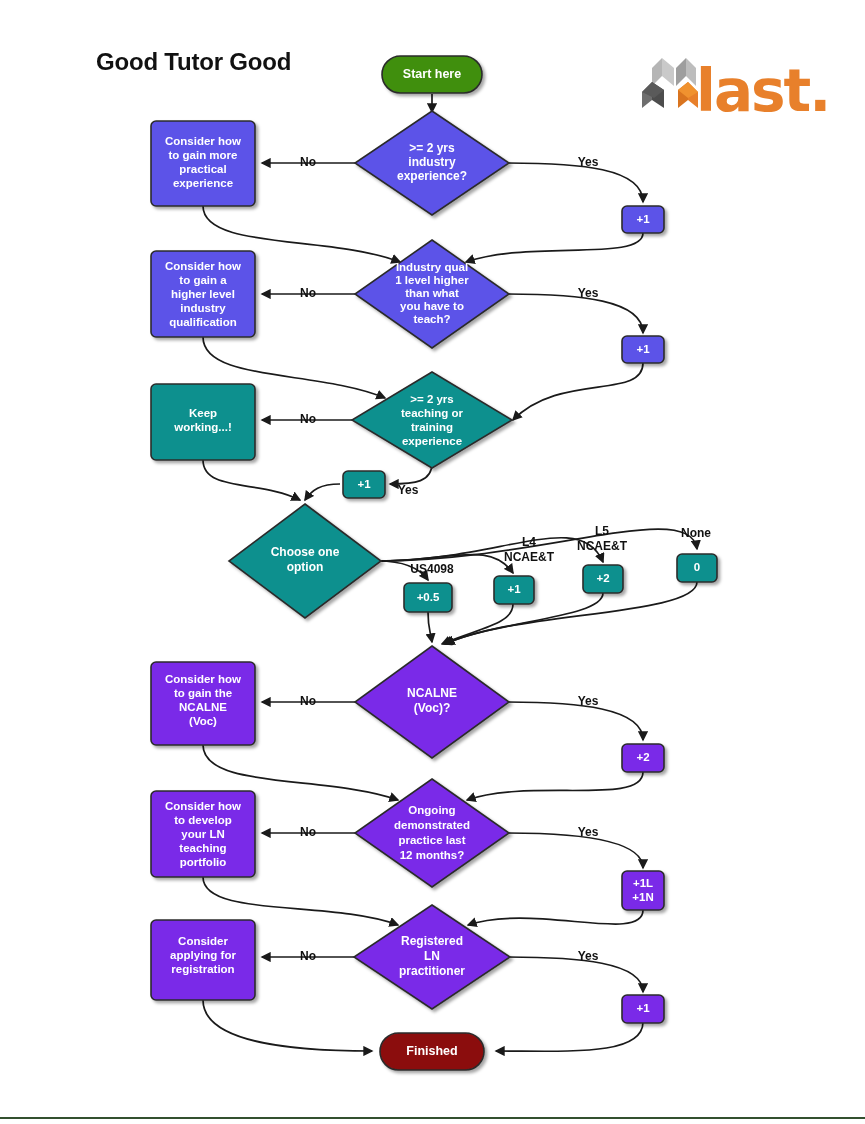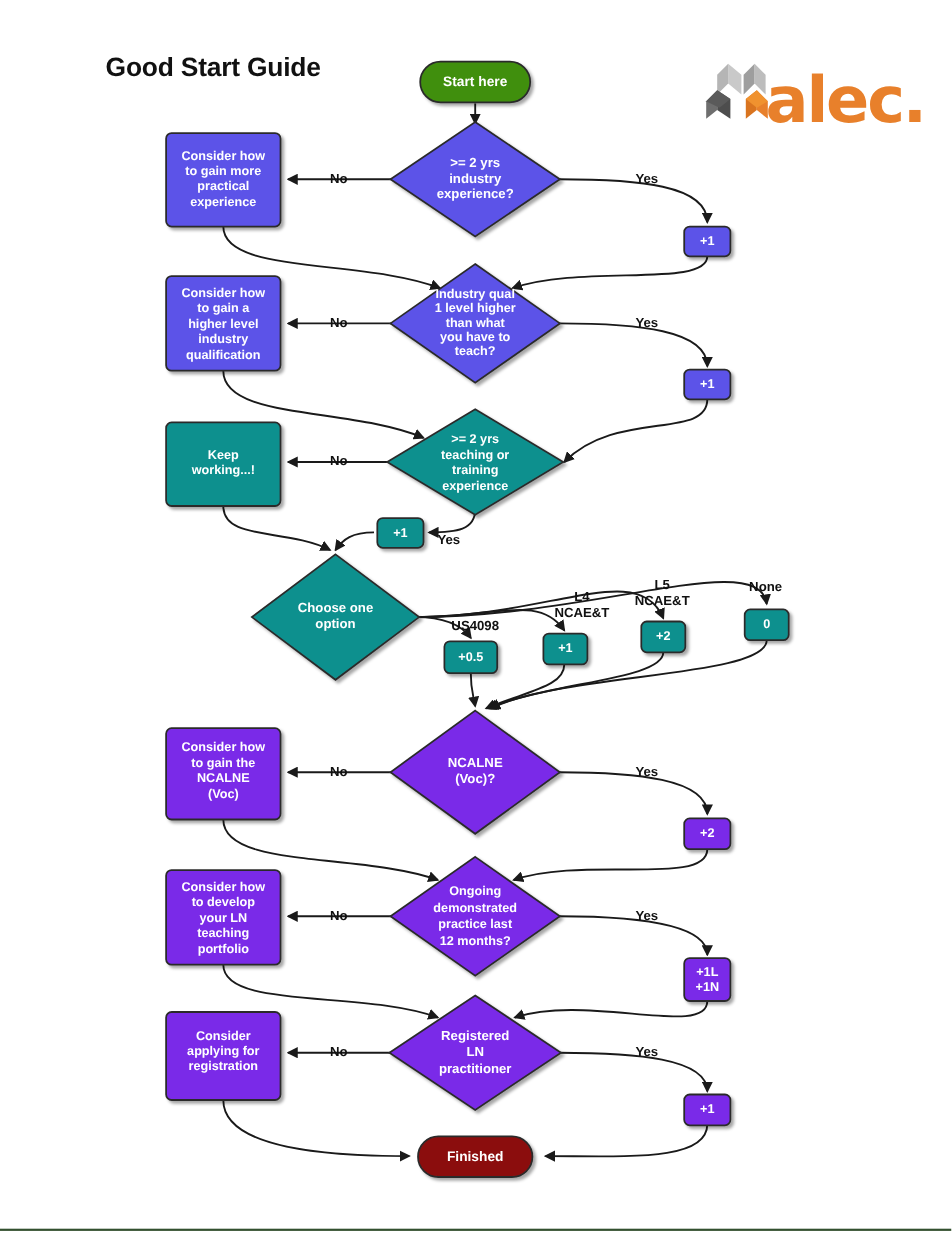--- a/index.html
+++ b/index.html
@@ -84,40 +84,40 @@
     width: 865px;
     height: 2px;
     background: #33502f;
   }
 </style>
 </head>
 <body>
 
 <div id="page">
 
-  <div id="page-title">Good Start Guide</div>
+  <div id="page-title">Good Tutor Good</div>
 
   <div id="logo">
     <svg width="175" height="80" viewBox="0 0 175 80" style="position:absolute;left:0;top:0;">
 
       <path d="M 28 6 L 40 16 L 40 34 L 28 24 Z" fill="#C9C9C9"></path>
       <path d="M 28 6 L 18 16 L 18 34 L 28 24 Z" fill="#B5B5B5"></path>
 
       <path d="M 52 6 L 42 16 L 42 34 L 52 24 Z" fill="#9E9E9E"></path>
       <path d="M 52 6 L 62 16 L 62 34 L 52 24 Z" fill="#BDBDBD"></path>
 
       <path d="M 18 30 L 30 38 L 30 56 L 18 48 Z" fill="#4D4D4D"></path>
       <path d="M 18 30 L 8 40 L 8 56 L 18 48 Z" fill="#6E6E6E"></path>
       <path d="M 8 40 L 18 30 L 30 38 L 20 46 Z" fill="#5A5A5A"></path>
 
       <path d="M 54 30 L 44 38 L 44 56 L 54 48 Z" fill="#D9741F"></path>
       <path d="M 54 30 L 64 40 L 64 56 L 54 48 Z" fill="#E8802B"></path>
       <path d="M 44 38 L 54 30 L 64 40 L 54 46 Z" fill="#F0922F"></path>
     </svg>
-    <div id="logo-wordmark">alec.</div>
+    <div id="logo-wordmark">last.</div>
   </div>
 
   <svg class="flow-svg" width="865" height="1124" viewBox="0 0 865 1124">
     <defs>
       <marker id="arrow" viewBox="0 0 10 10" refX="8.5" refY="5" markerWidth="6" markerHeight="6" orient="auto-start-reverse">
         <path d="M 0 0 L 10 5 L 0 10 z" fill="#1a1a1a"></path>
       </marker>
       <filter id="softshadow" x="-25%" y="-25%" width="160%" height="160%">
         <feDropShadow dx="2.5" dy="2.5" stdDeviation="1.4" flood-color="#000000" flood-opacity="0.35"></feDropShadow>
       </filter>

